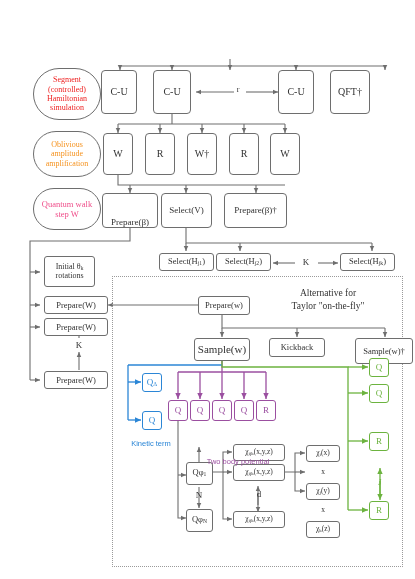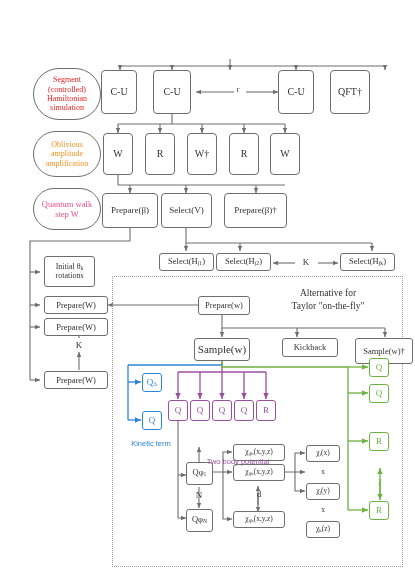--- a/index.html
+++ b/index.html
@@ -174,21 +174,21 @@
   <div class="box" style="left:187px;top:133px;width:30px;height:42px;font-size:10px;">
     <span>W†</span>
     </div>
   <div class="box" style="left:229px;top:133px;width:30px;height:42px;font-size:10px;">
     <span>R</span>
     </div>
   <div class="box" style="left:270px;top:133px;width:30px;height:42px;font-size:10px;">
     <span>W</span>
     </div>
 
-  <div class="box" style="left:102px;top:193px;width:56px;height:35px;font-size:9px;">
+  <div class="box" style="left:102px;top:193px;width:56px;height:35px;font-size:9px;align-items:flex-end;">
     <span>Prepare(β)</span>
     </div>
   <div class="box" style="left:161px;top:193px;width:51px;height:35px;font-size:9px;">
     <span>Select(V)</span>
     </div>
   <div class="box" style="left:224px;top:193px;width:63px;height:35px;font-size:9px;">
     <span>Prepare(β)†</span>
     </div>
 
   <div class="box sm" style="left:159px;top:253px;width:55px;height:18px;font-size:8.5px;">
@@ -226,21 +226,21 @@
     <div>Taylor "on-the-fly"</div>
   </div>
 
   <div class="box sm" style="left:198px;top:296px;width:52px;height:19px;font-size:8.5px;">
     <span>Prepare(w)</span>
     </div>
 
   <div class="box sm" style="left:194px;top:338px;width:56px;height:23px;font-size:11px;text-align:right;">
     <span>Sample(w)</span>
     </div>
-  <div class="box sm" style="left:282px;top:338px;width:56px;height:19px;font-size:8.5px;">
+  <div class="box sm" style="left:269px;top:338px;width:56px;height:19px;font-size:8.5px;">
     <span>Kickback</span>
     </div>
   <div class="box sm" style="left:355px;top:338px;width:58px;height:26px;font-size:8.5px;">
     <span>Sample(w)†</span>
     </div>
 
   <div class="box sm" style="left:142px;top:373px;width:20px;height:19px;font-size:9px;border-color:#2b86d6;color:#2b86d6;border-width:1.4px;">
     <span><span>Q</span><sub>Δ</sub></span>
     </div>
   <div class="box sm" style="left:142px;top:411px;width:20px;height:19px;font-size:9px;border-color:#2b86d6;color:#2b86d6;border-width:1.4px;">

